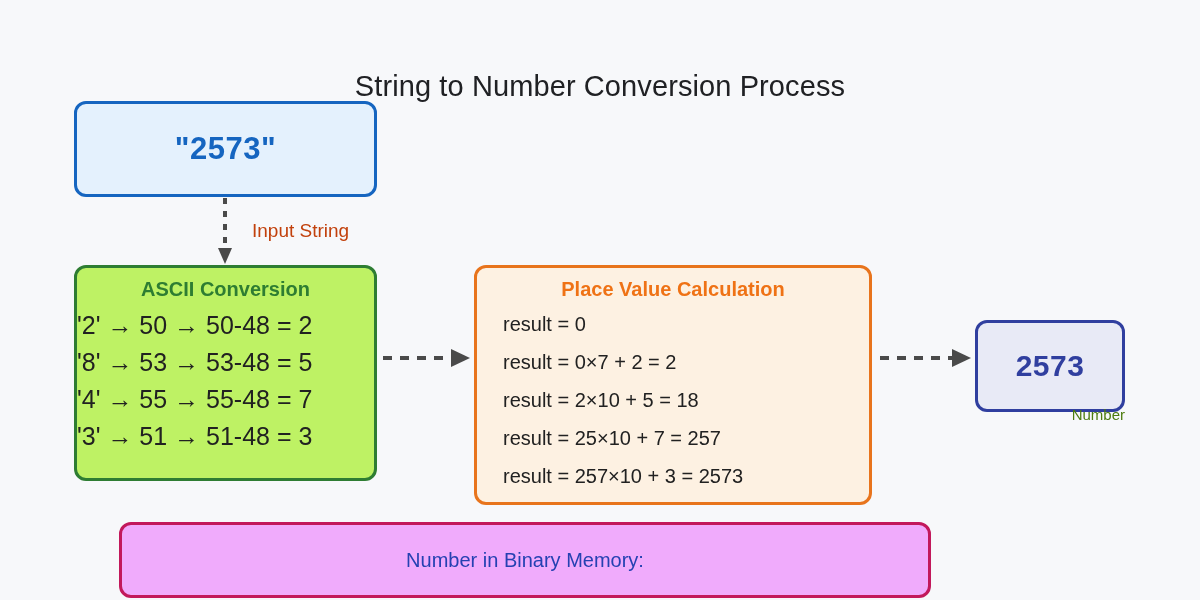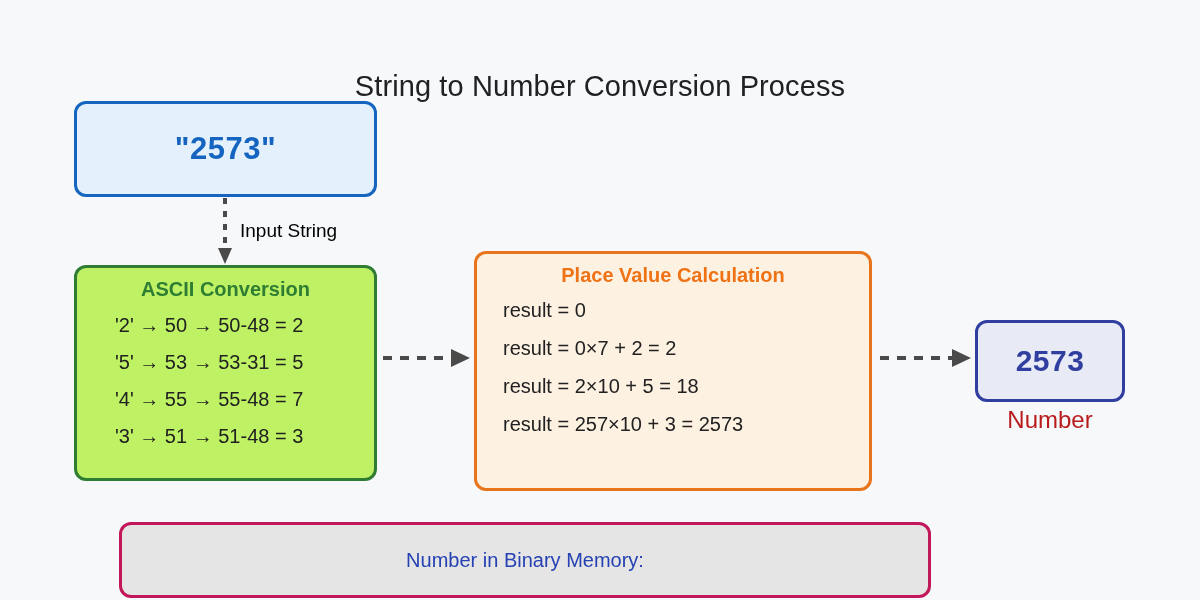--- a/index.html
+++ b/index.html
@@ -70,31 +70,30 @@
     padding: 10px 0 0 0;
   }
   .box-ascii .hd {
     text-align: center;
     font-size: 20px;
     font-weight: bold;
     color: #2e7d32;
     margin-bottom: 6px;
   }
   .box-ascii .line {
-    font-size: 20px;
+    font-size: 25px;
     color: #212121;
-    padding-left: 38px;
     line-height: 37px;
     white-space: nowrap;
   }
 
   
   .box-place {
     left: 474px;
-    top: 251px;
+    top: 265px;
     width: 398px;
     height: 240px;
     background: #fdf1e2;
     border: 3px solid #e8741c;
     padding: 10px 0 0 0;
   }
   .box-place .hd {
     text-align: center;
     font-size: 20px;
     font-weight: bold;
@@ -107,50 +106,50 @@
     padding-left: 26px;
     line-height: 38px;
     white-space: nowrap;
   }
 
   
   .box-output {
     left: 975px;
     top: 320px;
     width: 150px;
-    height: 82px;
+    height: 92px;
     background: #e8eaf6;
     border: 3px solid #303f9f;
     display: flex;
     align-items: center;
     justify-content: center;
   }
   .box-output .val {
     font-size: 30px;
     font-weight: bold;
     color: #303f9f;
     letter-spacing: 0.5px;
   }
   .output-caption {
     position: absolute;
     left: 975px;
     top: 406px;
     width: 150px;
-    text-align: center;
-    font-size: 24px;
-    color: #b91c1c;
+    text-align: right;
+    font-size: 15px;
+    color: #4d7c0f;
   }
 
   
   .box-memory {
     left: 119px;
     top: 522px;
     width: 812px;
     height: 76px;
-    background: #e5e5e5;
+    background: #f0abfc;
     border: 3px solid #c2185b;
     display: flex;
     align-items: center;
     justify-content: center;
     gap: 12px;
   }
   .box-memory .mem-label {
     font-size: 20px;
     color: #2541b2;
     white-space: nowrap;
@@ -178,24 +177,24 @@
   }
   .arrow-h2 {
     position: absolute;
     left: 880px;
     top: 345px;
     width: 92px;
     height: 26px;
   }
   .edge-label {
     position: absolute;
-    left: 240px;
+    left: 252px;
     top: 220px;
     font-size: 19px;
-    color: #000000;
+    color: #c2410c;
     white-space: nowrap;
   }
 </style>
 </head>
 <body>
 
 <div id="stage">
 
   <div class="title">String to Number Conversion Process</div>
 
@@ -205,35 +204,36 @@
 
   <svg class="arrow-v" viewBox="0 0 14 67">
     <line x1="7" y1="0" x2="7" y2="52" stroke="#4a4a4a" stroke-width="4" stroke-dasharray="6,7"></line>
     <polygon points="7,66 0,50 14,50" fill="#4a4a4a"></polygon>
   </svg>
   <div class="edge-label">Input String</div>
 
   <div class="box box-ascii">
     <div class="hd">ASCII Conversion</div>
     <div class="line">'2' → 50 → 50-48 = 2</div>
-    <div class="line">'5' → 53 → 53-31 = 5</div>
+    <div class="line">'8' → 53 → 53-48 = 5</div>
     <div class="line">'4' → 55 → 55-48 = 7</div>
     <div class="line">'3' → 51 → 51-48 = 3</div>
   </div>
 
   <svg class="arrow-h1" viewBox="0 0 88 26">
     <line x1="0" y1="13" x2="70" y2="13" stroke="#4a4a4a" stroke-width="4" stroke-dasharray="9,8"></line>
     <polygon points="87,13 68,4 68,22" fill="#4a4a4a"></polygon>
   </svg>
 
   <div class="box box-place">
     <div class="hd">Place Value Calculation</div>
     <div class="line">result = 0</div>
     <div class="line">result = 0×7 + 2 = 2</div>
     <div class="line">result = 2×10 + 5 = 18</div>
+    <div class="line">result = 25×10 + 7 = 257</div>
     <div class="line">result = 257×10 + 3 = 2573</div>
   </div>
 
   <svg class="arrow-h2" viewBox="0 0 92 26">
     <line x1="0" y1="13" x2="74" y2="13" stroke="#4a4a4a" stroke-width="4" stroke-dasharray="9,8"></line>
     <polygon points="91,13 72,4 72,22" fill="#4a4a4a"></polygon>
   </svg>
 
   <div class="box box-output">
     <span class="val">2573</span>

